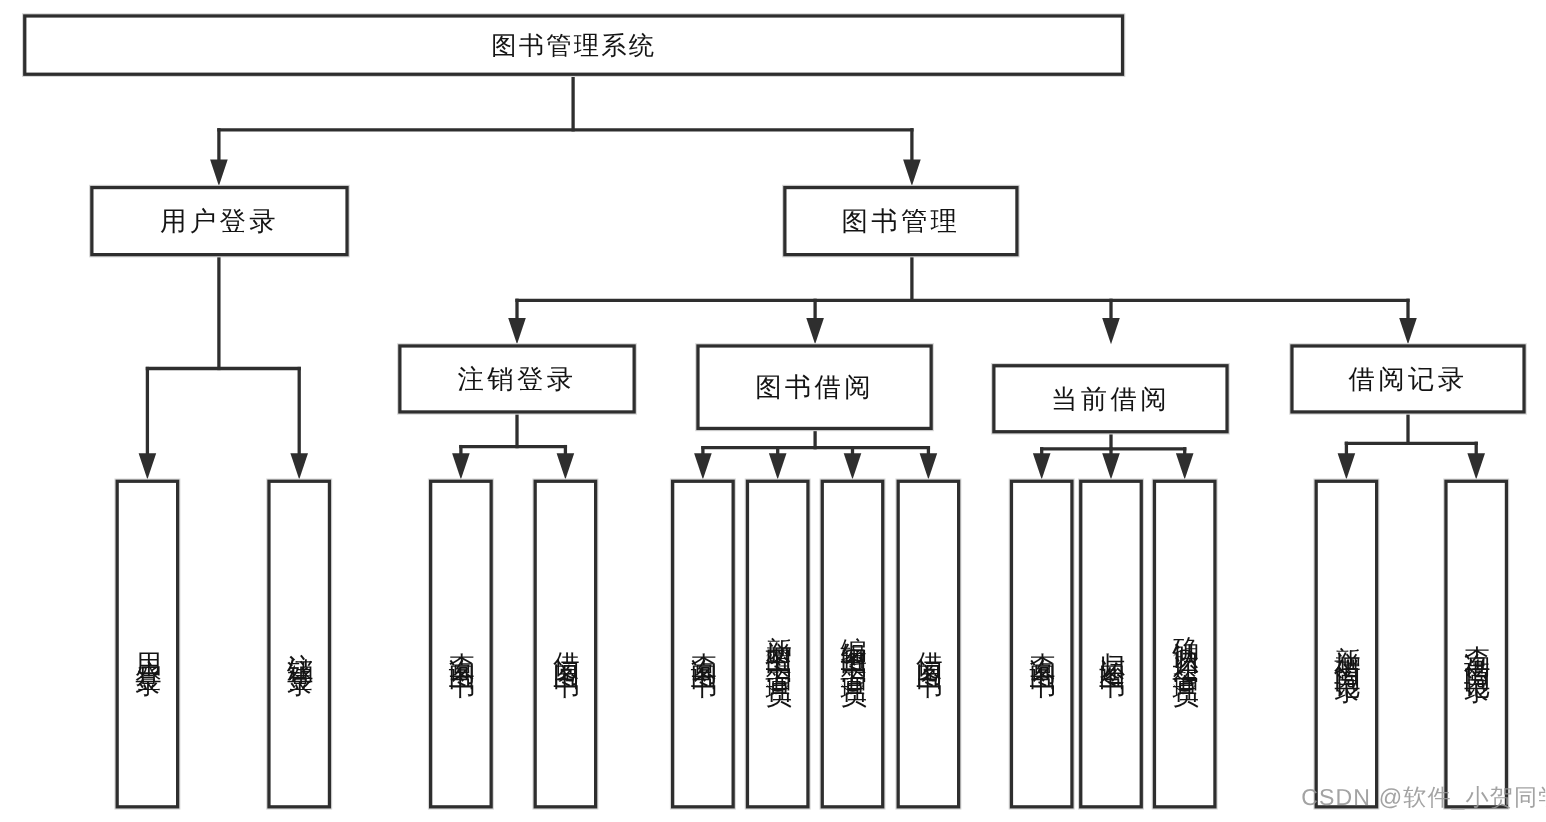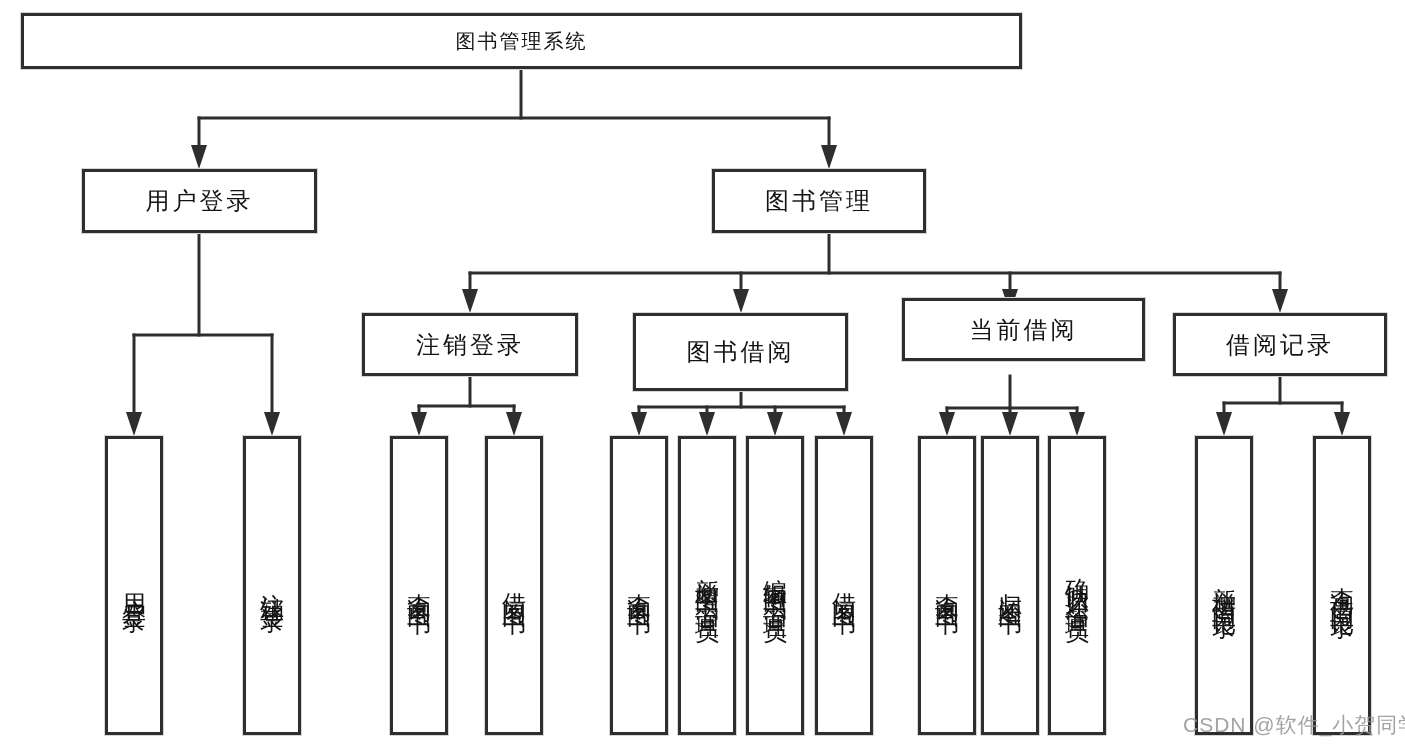--- a/index.html
+++ b/index.html
@@ -32,21 +32,21 @@
     background: #ffffff;
     border: 3px solid #2e2e2e;
     box-shadow: 0 0 0 1px #d7d7d7;
     display: flex;
     align-items: center;
     justify-content: center;
     color: #141414;
     z-index: 2;
   }
   .h-node { font-size: 24px; letter-spacing: 3px; }
-  .root-node { font-size: 20px; letter-spacing: 2px; }
+  .root-node { font-size: 23px; letter-spacing: 2px; }
 
   .leaf span {
     writing-mode: vertical-rl;
     font-size: 24px;
     letter-spacing: 6px;
     line-height: 1;
     color: #141414;
   }
 
   .watermark {
@@ -141,21 +141,21 @@
     </g>
   </svg>
 
   <div class="node root-node" style="left:21px; top:13px; width:1001px; height:56px;">图书管理系统</div>
 
   <div class="node h-node" style="left:82px; top:169px; width:235px; height:64px;">用户登录</div>
   <div class="node h-node" style="left:712px; top:169px; width:214px; height:64px;">图书管理</div>
 
   <div class="node h-node" style="left:362px; top:313px; width:216px; height:63px;">注销登录</div>
   <div class="node h-node" style="left:633px; top:313px; width:215px; height:78px;">图书借阅</div>
-  <div class="node h-node" style="left:902px; top:298px; width:243px; height:63px;">当前借阅</div>
+  <div class="node h-node" style="left:902px; top:331px; width:215px; height:63px;">当前借阅</div>
   <div class="node h-node" style="left:1173px; top:313px; width:214px; height:63px;">借阅记录</div>
 
   <div class="node leaf" style="left:105px; top:436px; width:58px; height:299px;">
     <span>用户登录</span>
   </div>
   <div class="node leaf" style="left:243px; top:436px; width:58px; height:299px;">
     <span>注销登录</span>
   </div>
 
   <div class="node leaf" style="left:390px; top:436px; width:58px; height:299px;">

